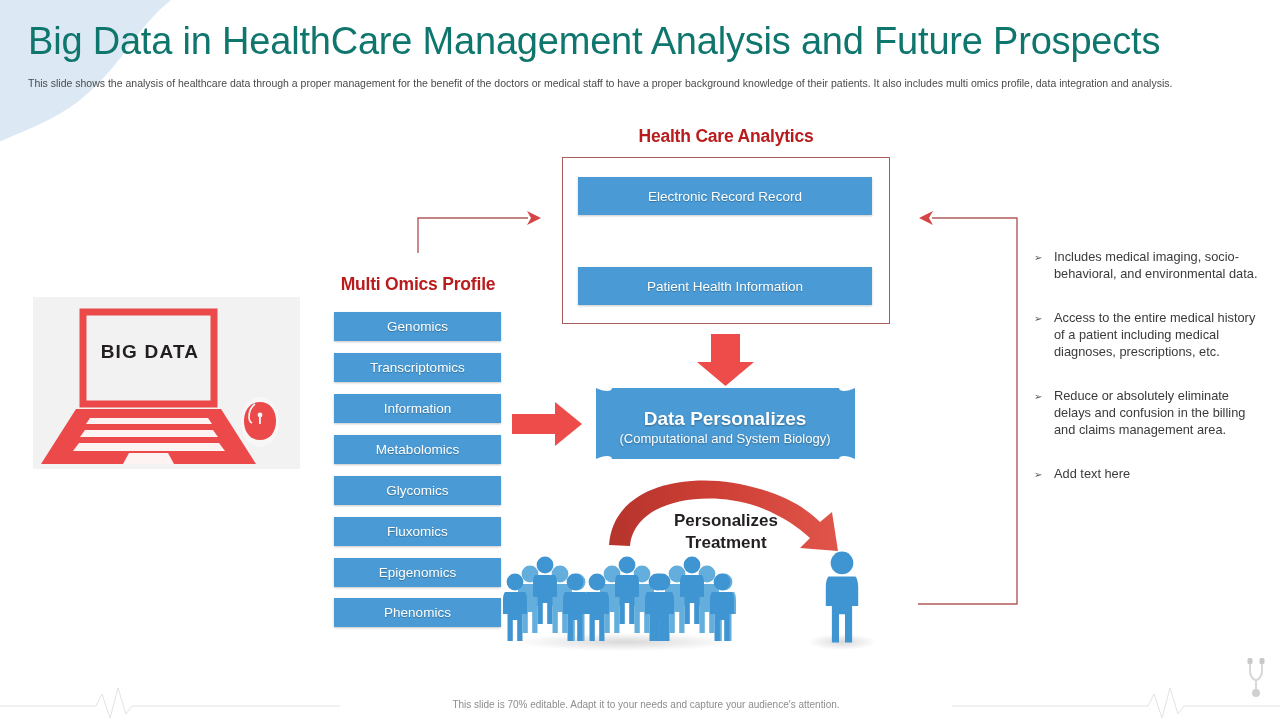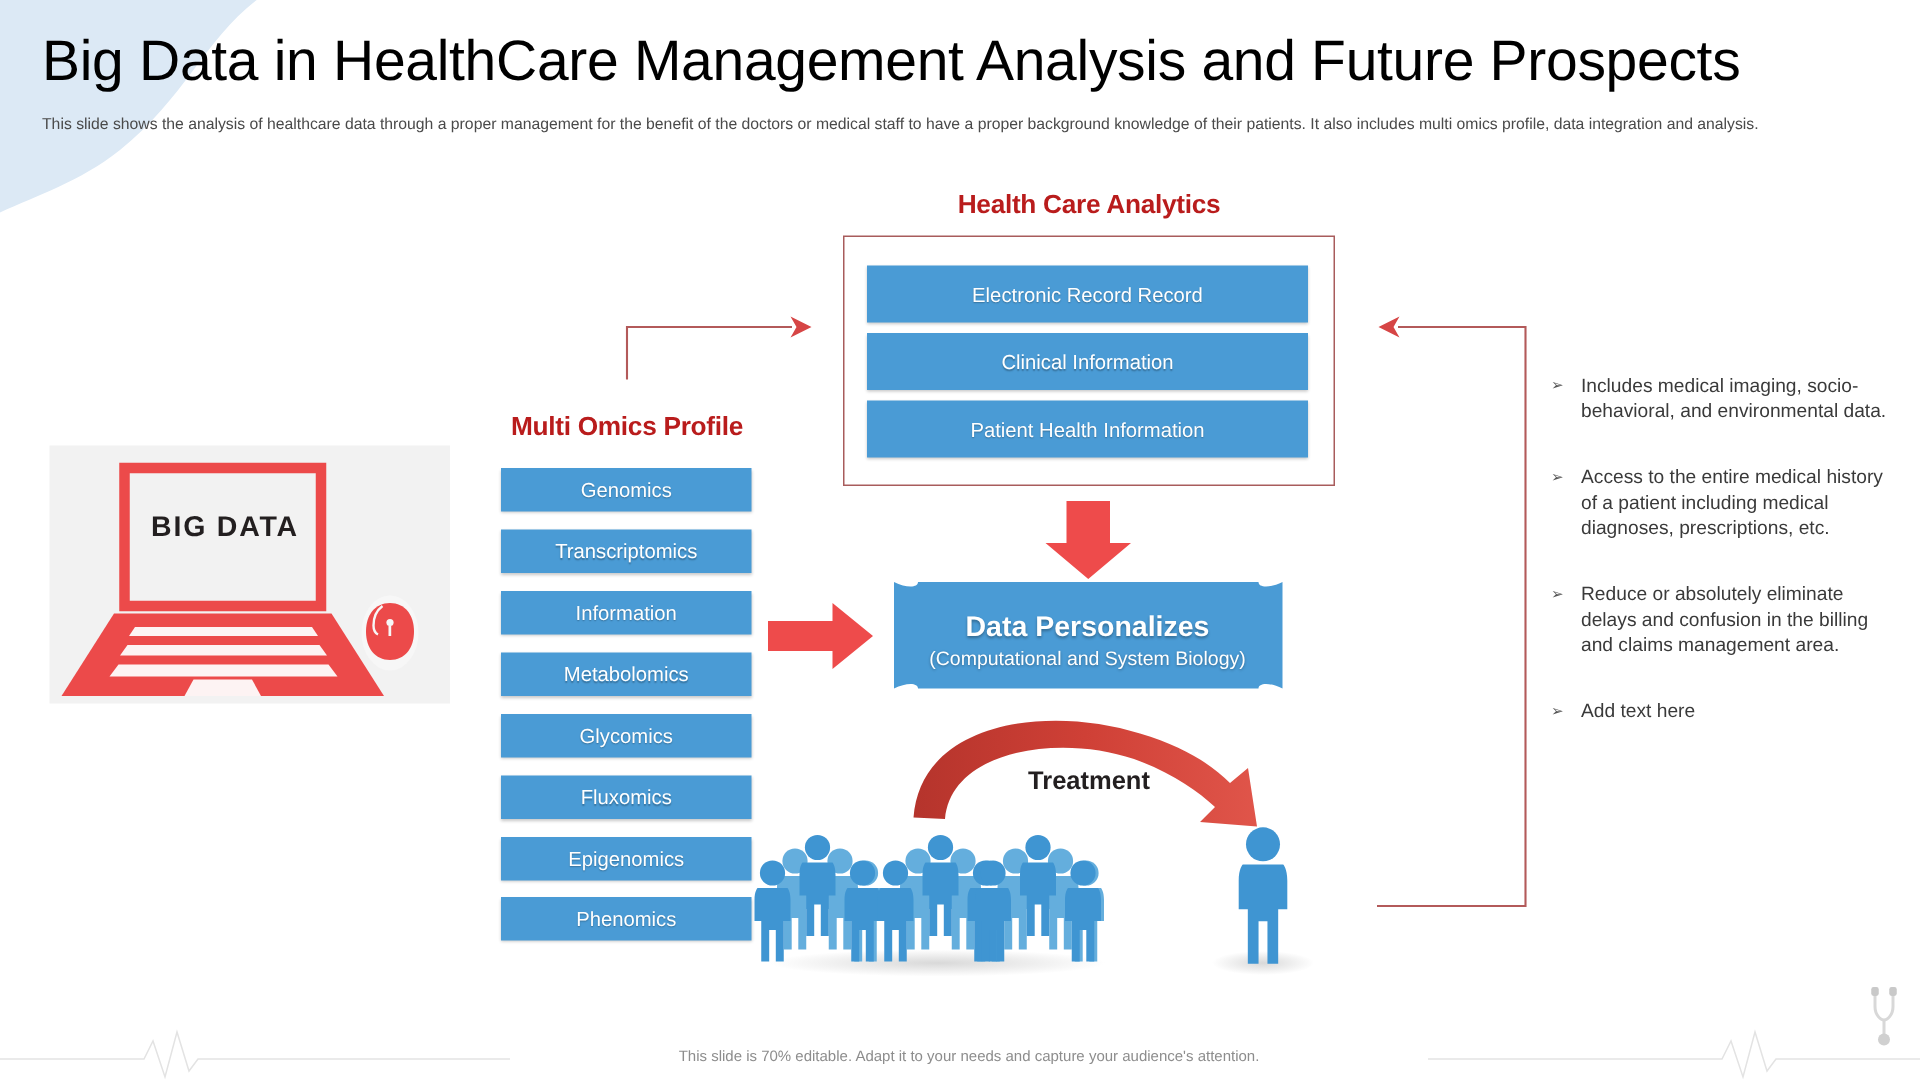--- a/index.html
+++ b/index.html
@@ -31,21 +31,21 @@
   }
 
   
   .page-title {
     position: absolute;
     left: 28px;
     top: 22px;
     width: 1230px;
     font-size: 38px;
     font-weight: 400;
-    color: #000000;
+    color: #0f766e;
     letter-spacing: -0.2px;
     line-height: 1.05;
     white-space: nowrap;
   }
   .page-subtitle {
     position: absolute;
     left: 28px;
     top: 76px;
     width: 1195px;
     font-size: 10.5px;
@@ -261,21 +261,20 @@
       </defs>
       <path d="M609,545 C614,480 700,470 760,489 C790,498 808,510 820,522
                L832,512 L838,551 L800,548 L810,538
                C798,527 781,515 756,506 C706,489 634,500 630,546 Z" fill="url(#arcgrad)"></path>
     </g>
   </svg>
 
   <div class="section-heading" id="hca-heading">Health Care Analytics</div>
   <div id="hca-panel"></div>
   <div class="blue-box hca-item" id="hca-item-0">Electronic Record Record</div>
-  <div class="blue-box hca-item" id="hca-item-1">Clinical Information</div>
   <div class="blue-box hca-item" id="hca-item-2">Patient Health Information</div>
 
   <div class="section-heading" id="omics-heading">Multi Omics Profile</div>
 
   <div class="blue-box omics-item" style="top:312px">Genomics</div>
   <div class="blue-box omics-item" style="top:353px">Transcriptomics</div>
   <div class="blue-box omics-item" style="top:394px">Information</div>
   <div class="blue-box omics-item" style="top:435px">Metabolomics</div>
   <div class="blue-box omics-item" style="top:476px">Glycomics</div>
   <div class="blue-box omics-item" style="top:517px">Fluxomics</div>
@@ -315,20 +314,21 @@
                L855,459
                C847,455 839,455 839,459
                L612,459
                C612,455 604,455 596,459 Z" fill="#4a9bd5"></path>
     </g>
   </svg>
   <div id="di-title">Data Personalizes</div>
   <div id="di-sub">(Computational and System Biology)</div>
 
   <div id="pt-label">
+    <div>Personalizes</div>
     <div>Treatment</div>
   </div>
 
   <svg class="svg-layer" viewBox="0 0 1280 720">
     <defs>
 
       <g id="person">
         <circle cx="0" cy="-26" r="8.4" fill="#3f95d2"></circle>
         <path d="M-10,-16 C-10,-16 -12,-14 -12,-8 L-12,6 L-7.5,6 L-7.5,33 L-2.2,33 L-2.2,12 L2.2,12 L2.2,33 L7.5,33 L7.5,6 L12,6 L12,-8 C12,-14 10,-16 10,-16 Z" fill="#3f95d2"></path>
       </g>

